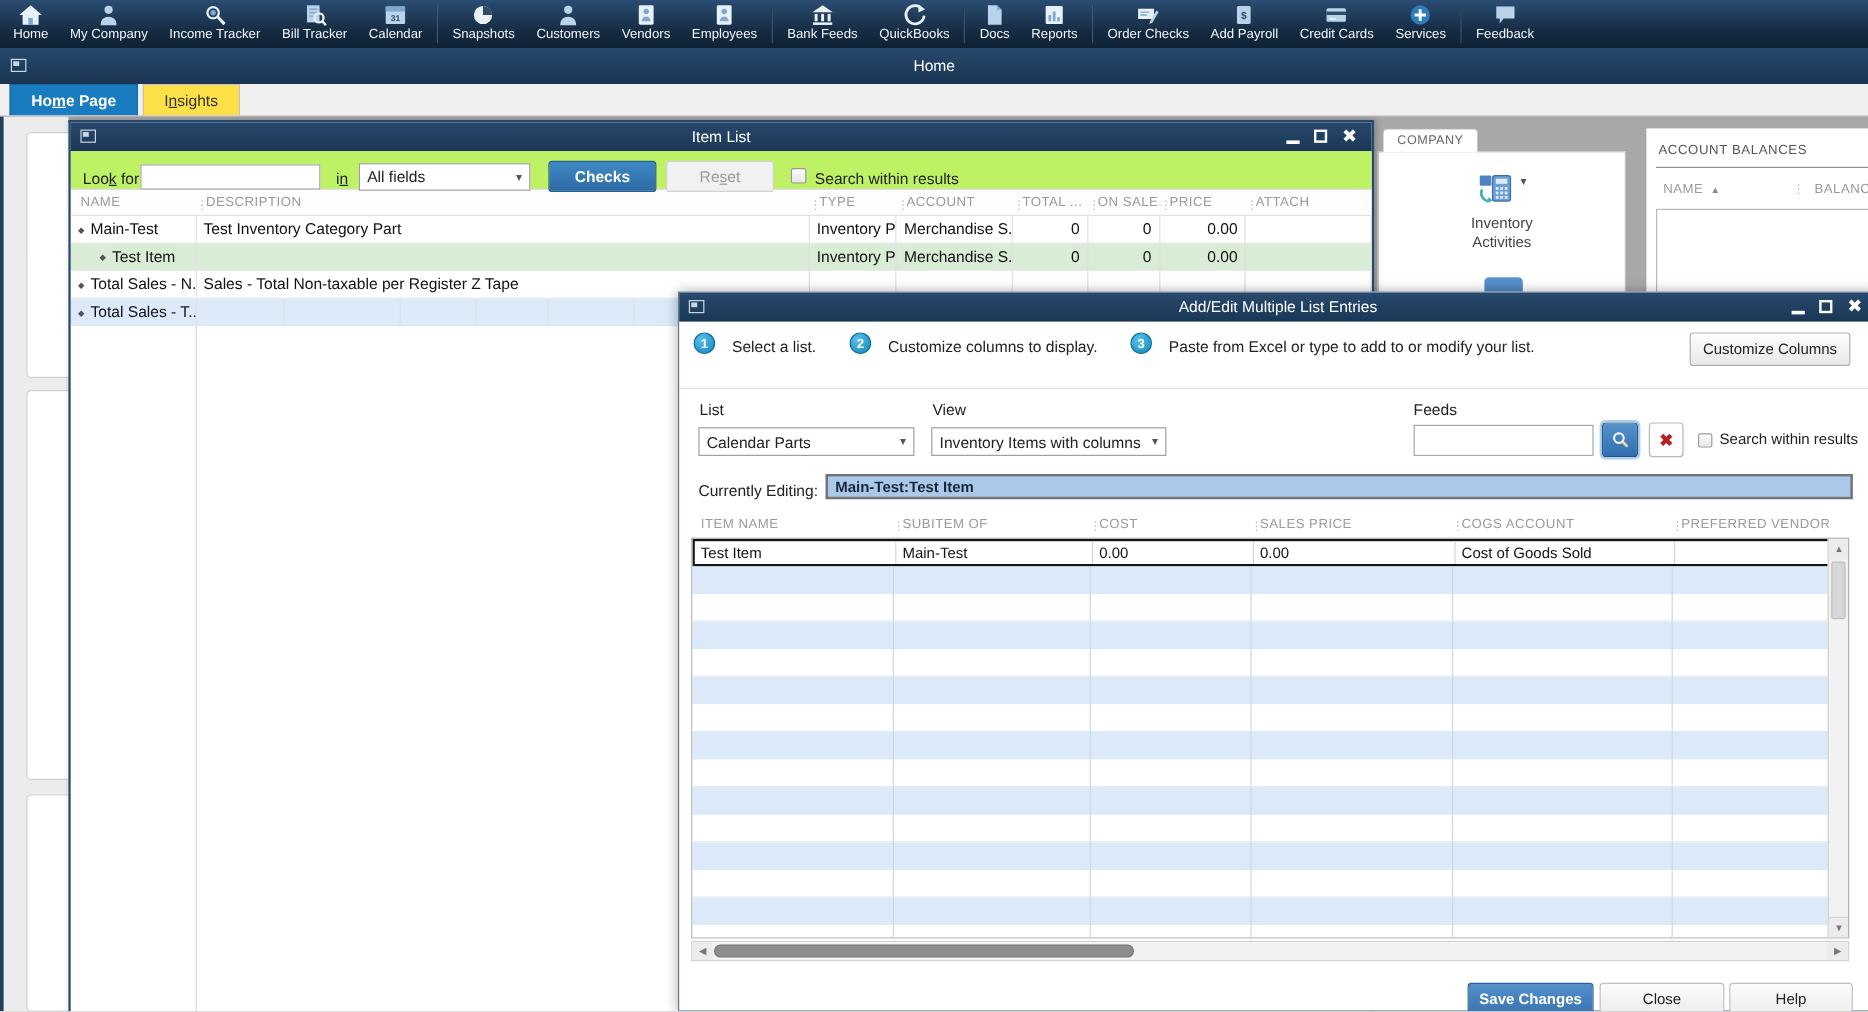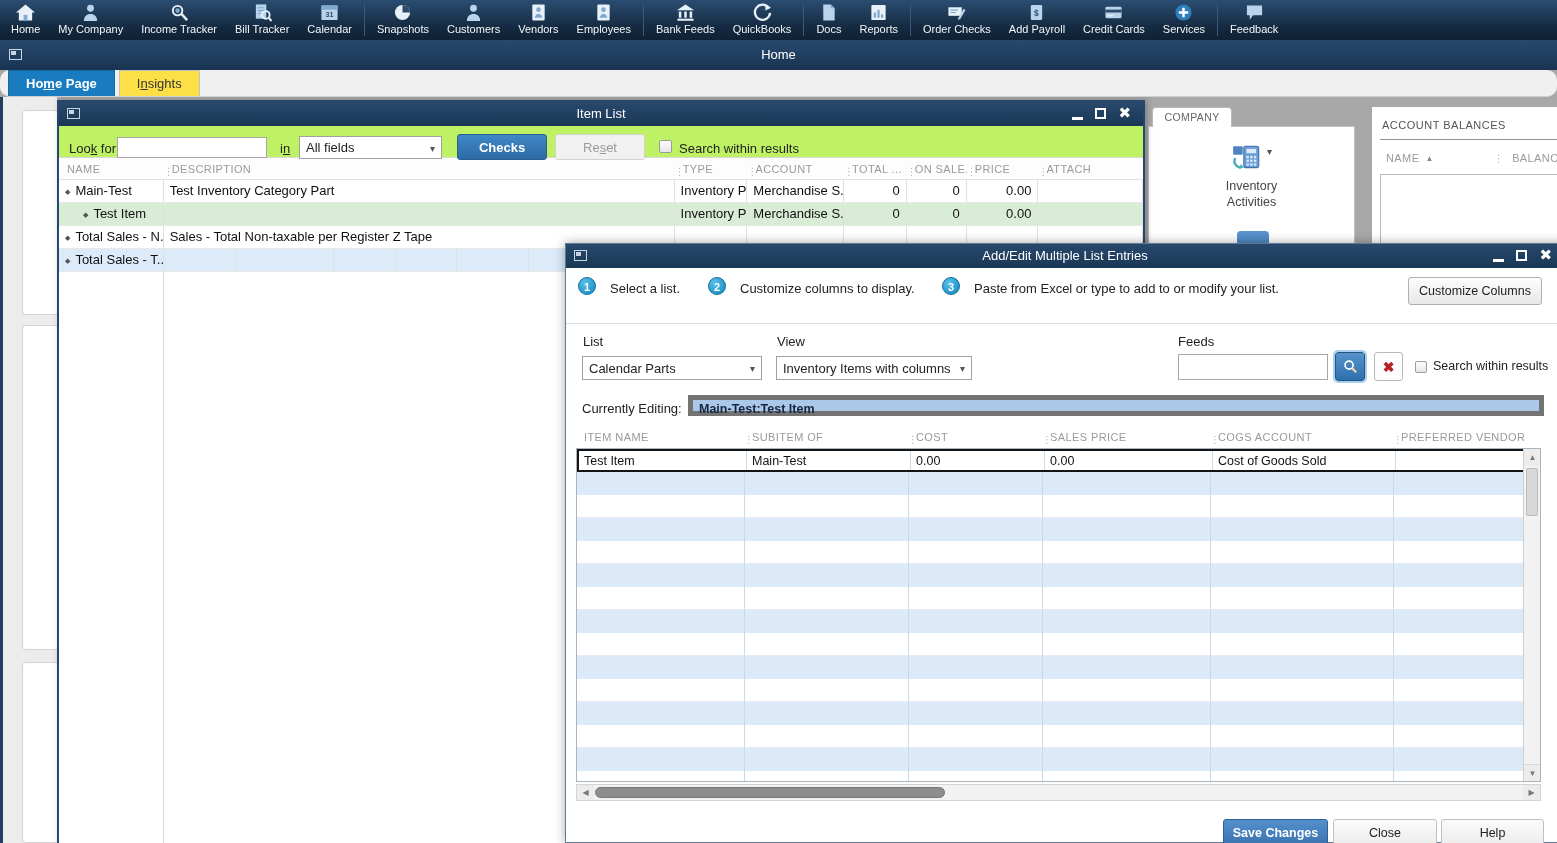--- a/index.html
+++ b/index.html
@@ -18,21 +18,21 @@
 
   
   #home-bar { position:absolute; left:0; top:40px; width:1557px; height:30px;
     background:linear-gradient(#27496d,#1a3452); color:#fff; text-align:center; line-height:30px; font-size:13px; }
   .winmenu { position:absolute; width:13px; height:11px; border:1px solid #c9d5e1; }
   .winmenu::after { content:''; position:absolute; left:1px; top:1px; width:5px; height:4px; background:#c9d5e1; }
   #home-bar .winmenu { left:9px; top:9px; }
 
   
   #tabstrip { position:absolute; left:0; top:70px; width:1557px; height:27px; background:#f0f0f0;
-    border-bottom:1px solid #cfcfcf; display:flex; align-items:stretch; padding-left:8px;border-radius:10px; }
+    border-bottom:1px solid #cfcfcf; display:flex; align-items:stretch; padding-left:8px; }
   .tab { padding:0 17px; line-height:26px; font-size:13px; color:#333; background:#fde047;
     border:1px solid #c2c2c2; border-bottom:none; margin-right:4px; cursor:pointer; }
   .tab.active { background:#1a7cc0; color:#fff; font-weight:bold; border-color:#16699f; }
 
   
   #desktop { position:absolute; left:0; top:97px; width:1557px; height:746px; background:#a8a8a8; overflow:hidden; }
   #left-strip { position:absolute; left:0; top:0; width:57px; height:746px; background:#ececec; border-left:3px solid #20405f; }
   .home-card { position:absolute; left:19px; width:38px; background:#fff; border:1px solid #d2d2d2; border-radius:4px; }
   #card1 { top:13px; height:205px; } #card2 { top:228px; height:325px; } #card3 { top:565px; height:181px; }
 
@@ -116,21 +116,21 @@
   #list-select { position:absolute; left:16px; top:112px; width:180px; height:24px; }
   #view-select { position:absolute; left:210px; top:112px; width:196px; height:24px; }
   #find-input { position:absolute; left:612px; top:110px; width:150px; height:26px; border:1px solid #a8a8a8; background:#fff; padding:0 4px; font-size:13px; }
   #mag-btn { position:absolute; left:769px; top:108px; width:30px; height:29px; background:linear-gradient(#5693cd,#2f6fae);
     border:1px solid #24557f; border-radius:3px; outline:2px solid #a9cdee; cursor:pointer; display:flex; align-items:center; justify-content:center; }
   #clear-btn { position:absolute; left:808px; top:108px; width:29px; height:29px; background:#fdfdfd; border:1px solid #b9b9b9;
     border-radius:3px; color:#b52025; font-weight:bold; font-size:14px; cursor:pointer; }
   #dlg-check { position:absolute; left:849px; top:117px; width:12px; height:12px; }
   #dlg-swr-label { position:absolute; left:867px; top:115px; font-size:12.5px; color:#222; }
   #editing-label { left:16px; top:157px; }
-  #editing-field { position:absolute; left:122px; top:151px; width:856px; height:21px; background:#abc8e8; border:5px solid #737373;
+  #editing-field { position:absolute; left:122px; top:151px; width:856px; height:21px; background:#abc8e8; border:2px solid #737373;
     font-size:12.5px; font-weight:bold; color:#16273f; line-height:19px; padding-left:6px; }
 
   #dlg-table { position:absolute; left:10px; top:182px; width:965px; }
   #dlg-hdr { width:948px; background:#fff; border-bottom:none; }
   #dlg-body { position:relative; width:965px; height:334px; border:1px solid #a9b4be; overflow:hidden; background:#fff; }
   .d-row { display:flex; height:23px; background:#fff; }
   .d-row.alt { background:#dbe9f8; }
   .d-row.active { border:2px solid #141414; }
   .d-cell { height:100%; padding:0 5px; border-right:1px solid #ccd8e6; font-size:12.5px; color:#111; line-height:20px; white-space:nowrap; overflow:hidden; }
   .d-row:not(.active):not(.alt) .d-cell { border-bottom:1px solid #e4ebf3; }

